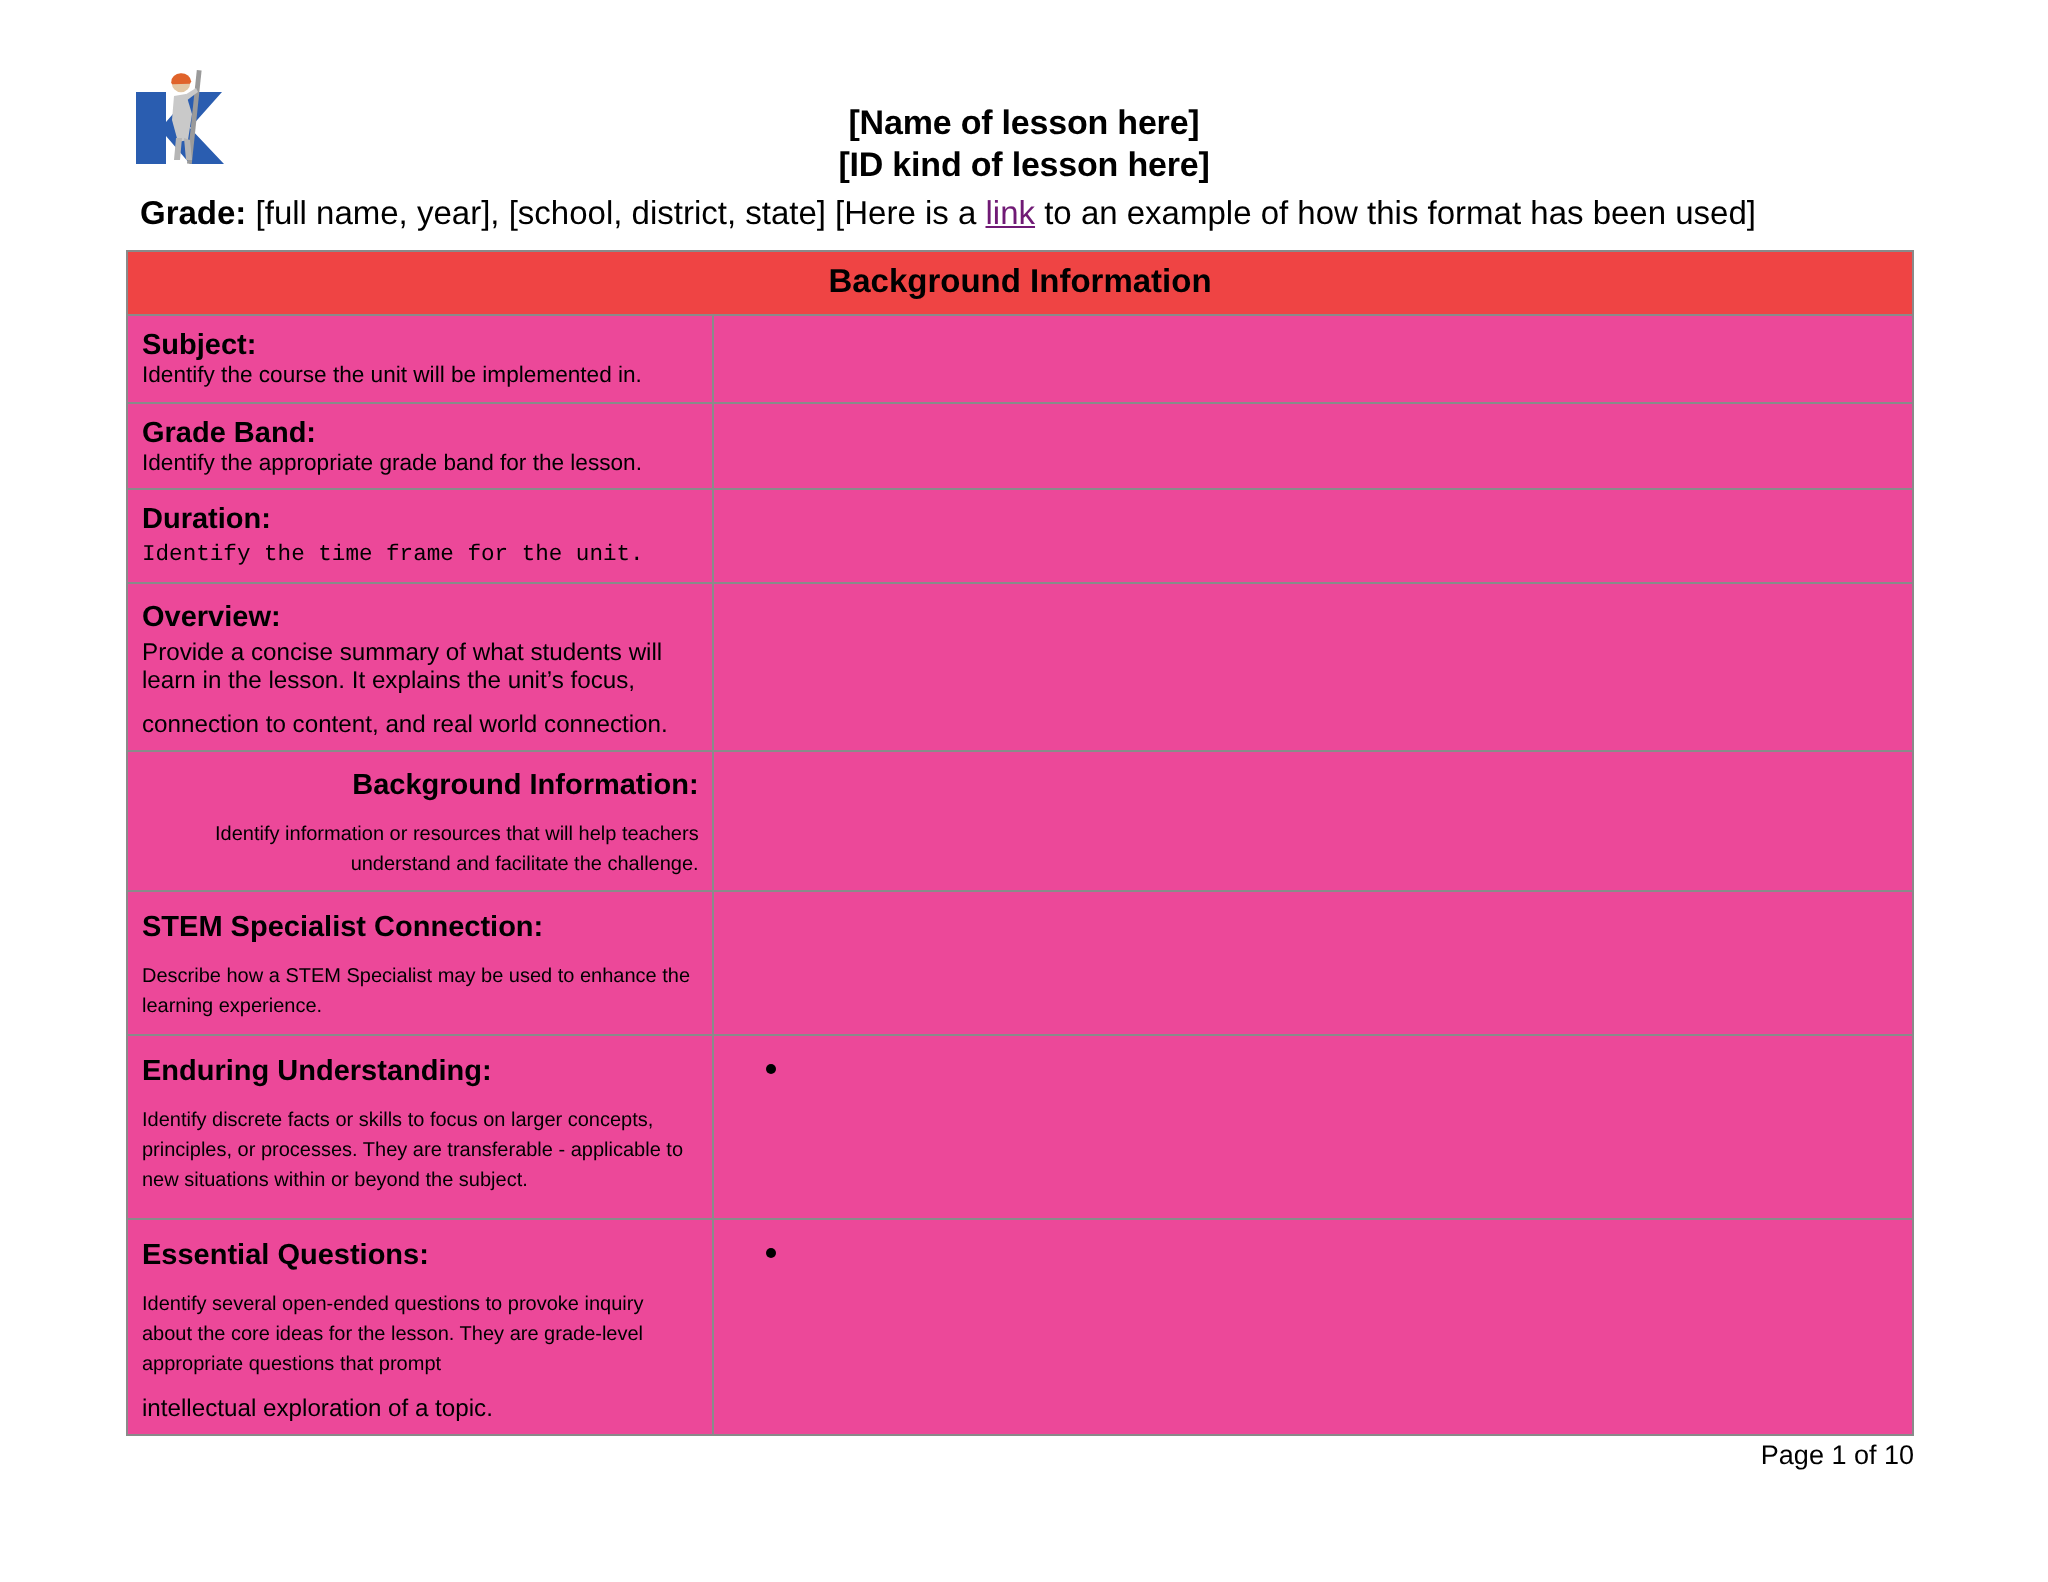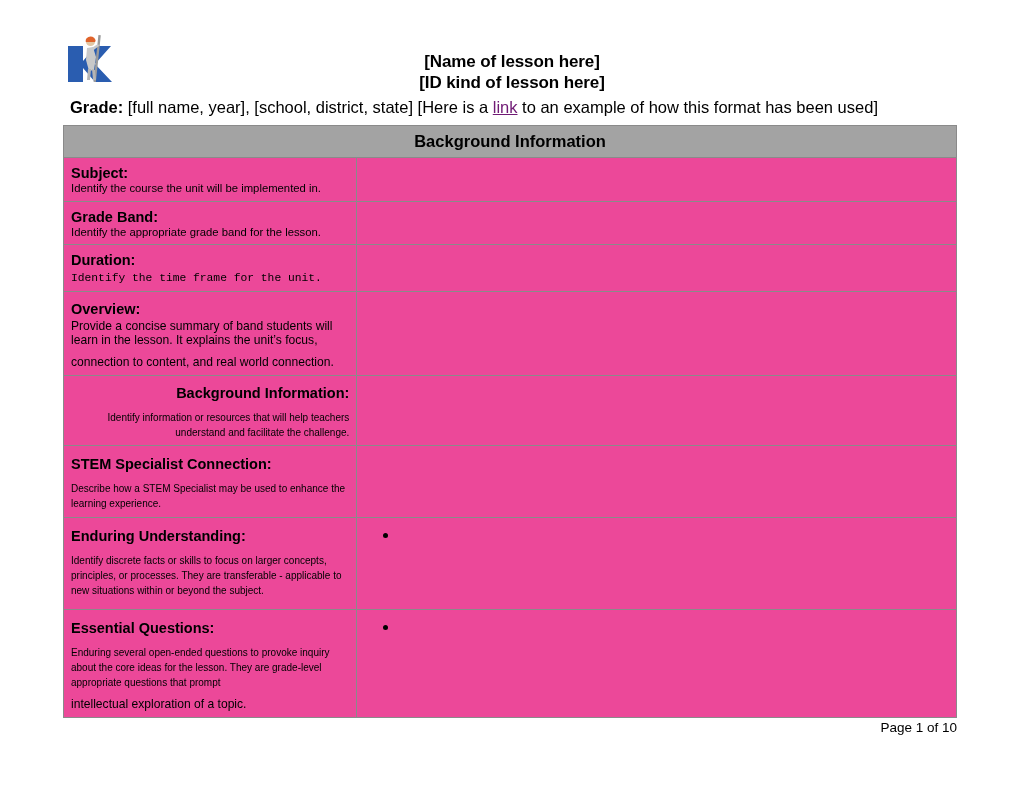--- a/index.html
+++ b/index.html
@@ -82,21 +82,21 @@
     border-collapse: collapse;
     table-layout: fixed;
   }
   .lesson-table td {
     border: 1px solid #8a8a8a;
     vertical-align: top;
     padding: 0;
     background: #ec4899;
   }
   .lesson-table tr.header-row td {
-    background: #a3a3a3;
+    background: #ef4444;
     text-align: center;
     height: 31px;
     vertical-align: middle;
   }
   .header-title {
     font-size: 16.5px;
     font-weight: bold;
   }
 
   .col-label { width: 293px; }
@@ -237,21 +237,21 @@
         </td>
         <td>
           <div class="cell-pad"><span></span></div>
         </td>
       </tr>
 
       <tr class="r-overview">
         <td>
           <div class="cell-pad" style="padding-top:8px;">
             <p class="field-label">Overview:</p>
-            <p class="field-desc" style="font-size:12.1px;line-height:14.8px;margin-top:1px;">Provide a concise summary of band students will learn in the lesson. It explains the unit’s focus,</p>
+            <p class="field-desc" style="font-size:12.1px;line-height:14.8px;margin-top:1px;">Provide a concise summary of what students will learn in the lesson. It explains the unit’s focus,</p>
             <p class="field-desc" style="font-size:12.1px;line-height:14.8px;margin-top:7px;">connection to content, and real world connection.</p>
           </div>
         </td>
         <td>
           <div class="cell-pad"><span></span></div>
         </td>
       </tr>
 
       <tr class="r-background">
         <td>
@@ -289,21 +289,21 @@
             <span class="bullet-dot"></span>
             <span></span>
           </div>
         </td>
       </tr>
 
       <tr class="r-essential">
         <td>
           <div class="cell-pad" style="padding-top:9px;">
             <p class="field-label">Essential Questions:</p>
-            <p class="field-desc spaced">Enduring several open-ended questions to provoke inquiry about the core ideas for the lesson. They are grade-level appropriate questions that prompt</p>
+            <p class="field-desc spaced">Identify several open-ended questions to provoke inquiry about the core ideas for the lesson. They are grade-level appropriate questions that prompt</p>
             <p class="field-desc" style="font-size:12.1px;line-height:15px;margin-top:7px;">intellectual exploration of a topic.</p>
           </div>
         </td>
         <td>
           <div class="bullet-cell">
             <span class="bullet-dot"></span>
             <span></span>
           </div>
         </td>
       </tr>

